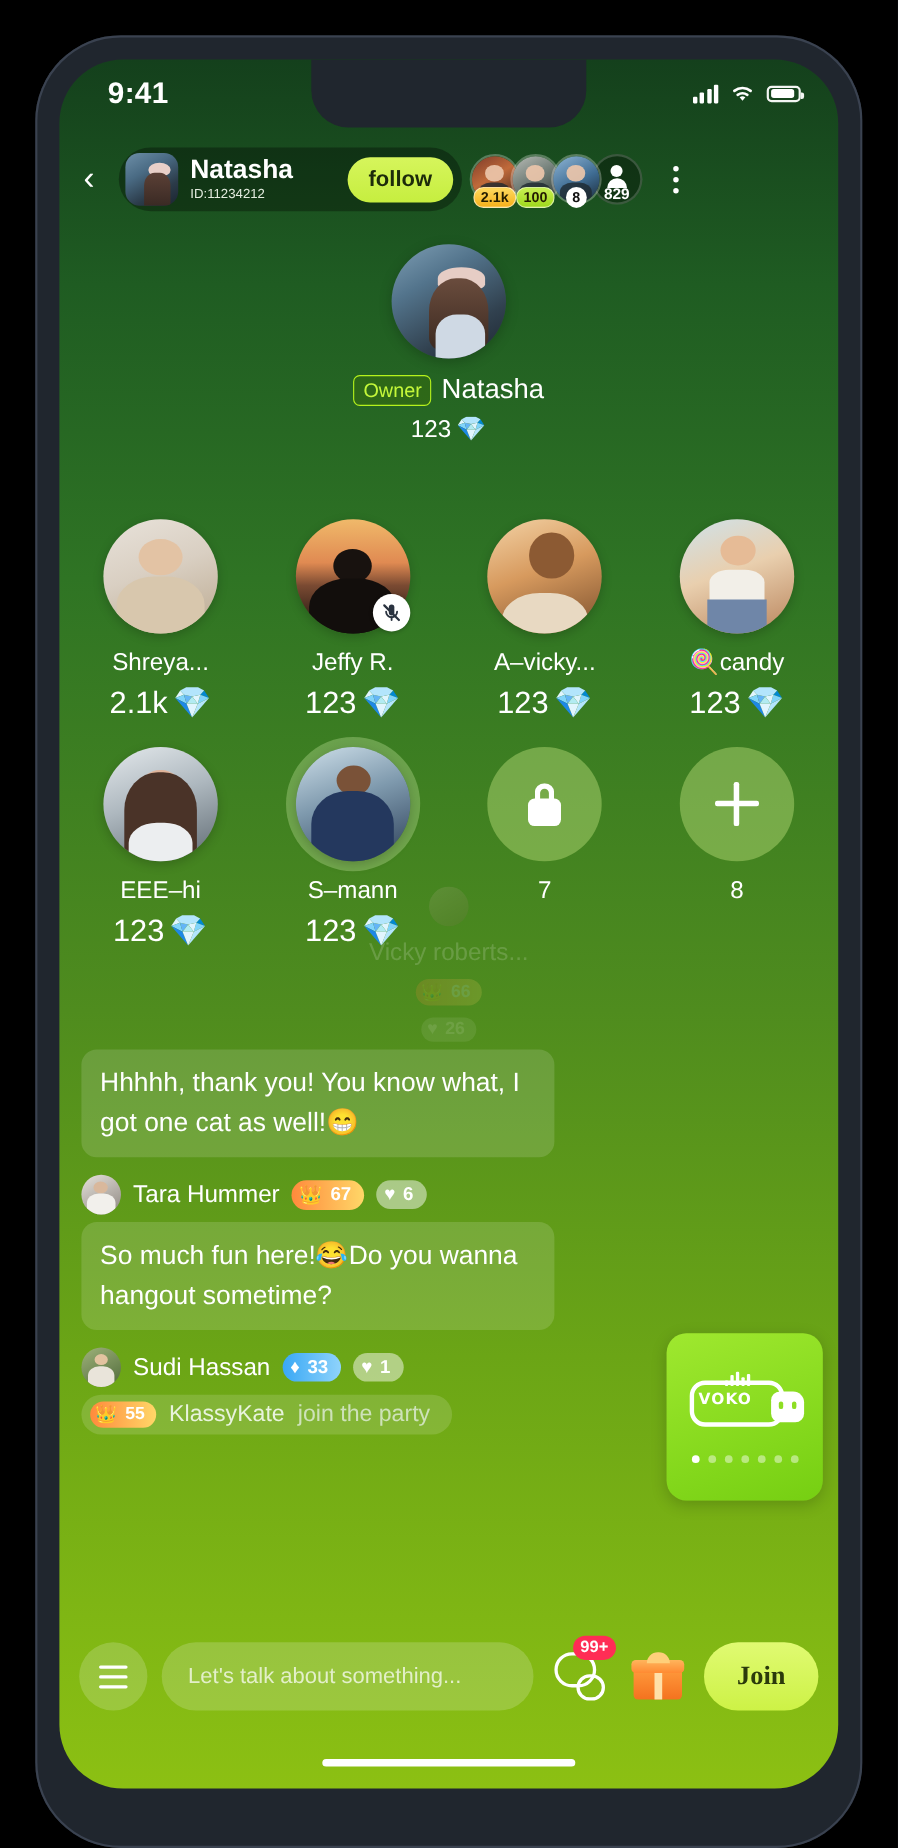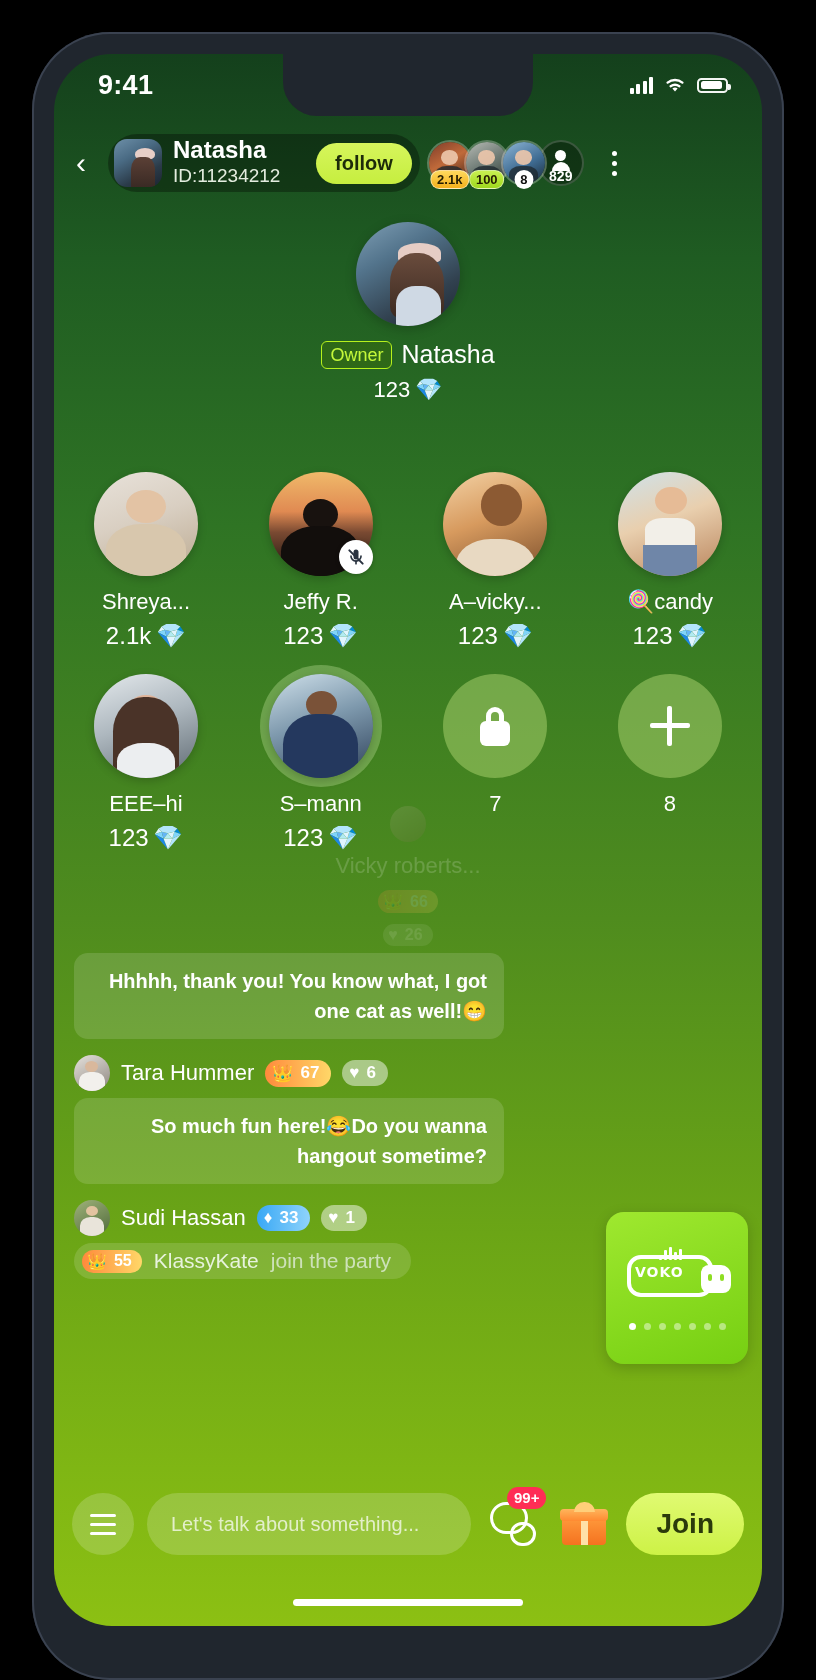--- a/index.html
+++ b/index.html
@@ -77,21 +77,21 @@
   }
   .host-ava {
     width: 48px; height: 48px; border-radius: 13px; overflow:hidden; flex:0 0 auto;
     background: linear-gradient(150deg,#6d8fa8 0%, #4a6b84 35%, #2b3b49 70%, #1b2430 100%);
     position: relative;
   }
   .host-ava::before{content:"";position:absolute;left:44%;top:18%;width:42%;height:26%;background:#e8cfc8;border-radius:50% 50% 40% 40%;}
   .host-ava::after{content:"";position:absolute;left:36%;top:38%;width:50%;height:62%;background:linear-gradient(180deg,#5b4036,#3a2a24);border-radius:40% 40% 0 0;}
   .host-meta { display:flex; flex-direction:column; justify-content:center; min-width:132px; }
   .host-name { color:#fff; font-size:24px; font-weight:700; line-height:1.1; }
-  .host-id   { color:#e3ecdf; font-size:19px; line-height:1.35; }
+  .host-id   { color:#e3ecdf; font-size:12px; line-height:1.35; }
   .follow-btn {
     background: linear-gradient(180deg,#d6f55c,#c6ee3f);
     color:#1d2b0a; font-size:20px; font-weight:600;
     border-radius: 22px; padding: 9px 19px; border:none;
     flex:0 0 auto;
   }
   .viewers { display:flex; align-items:center; margin-left:6px; }
   .vw {
     width:46px; height:46px; border-radius:50%; position:relative;
     margin-left:-9px; border:2px solid rgba(255,255,255,.28);
@@ -149,21 +149,21 @@
   .seat-row { display:flex; justify-content:space-between; }
   .seat-row + .seat-row { margin-top:24px; }
   .seat { width:140px; text-align:center; position:relative; }
   .seat-ava-wrap{ position:relative; width:104px; height:104px; margin:0 auto; }
   .seat-ava {
     width:104px;height:104px;border-radius:50%;overflow:hidden;position:relative;
     box-shadow: 0 3px 10px rgba(0,0,0,.2);
   }
   .seat-ring { box-shadow: 0 0 0 9px rgba(230,255,190,.28); border-radius:50%; }
   .seat-name{ margin-top:13px; color:#fff; font-size:22px; font-weight:500; white-space:nowrap; overflow:hidden; }
-  .seat-gems{ margin-top:7px; color:#fff; font-size:24px; }
+  .seat-gems{ margin-top:7px; color:#fff; font-size:28px; }
   .mic-off {
     position:absolute; right:0px; bottom:2px;
     width:34px;height:34px;border-radius:50%;background:#fff;
     display:flex;align-items:center;justify-content:center;
     box-shadow:0 1px 4px rgba(0,0,0,.25);
   }
   .seat-empty {
     width:104px;height:104px;border-radius:50%;margin:0 auto;
     background: rgba(195,228,128,.42);
     display:flex;align-items:center;justify-content:center;
@@ -192,24 +192,23 @@
   .chat-row{ display:flex; align-items:center; gap:11px; margin-bottom:7px; }
   .chat-ava{ width:36px;height:36px;border-radius:50%;flex:0 0 auto;overflow:hidden;position:relative }
   .chat-name{ color:#fff; font-size:22px; font-weight:500; }
   .pill{ display:inline-flex; align-items:center; gap:7px; border-radius:16px; padding:3px 12px 3px 7px; font-size:17px; font-weight:700; color:#fff; }
   .pill-crown{ background:linear-gradient(90deg,#ff8a3c,#ffd768); color:#fff; }
   .pill-gem{ background:linear-gradient(90deg,#39a8f5,#8fd3fb); color:#fff; }
   .pill-heart{ background:rgba(255,255,255,.48); color:#fff; }
   .bubble{
     background: rgba(255,255,255,.14);
     border-radius: 14px; padding: 13px 17px;
-    color:#fff; font-size:20px; line-height:1.5;
+    color:#fff; font-size:24px; line-height:1.5;
     max-width: 430px; margin-bottom: 16px;
-    font-weight: 700;
-    text-align: right;
+    font-weight: 400;
   }
   .faded{ opacity:.17;flex-direction:column; }
   .sysline{
     display:inline-flex; align-items:center; gap:12px;
     background: rgba(255,255,255,.14); border-radius:18px;
     padding:6px 20px 6px 8px;
   }
   .sysline .nm{ color:#e8f3dd; font-size:21px; }
   .sysline .ac{ color:#dbead0; font-size:21px; opacity:.85; }
   .pill-sm{ font-size:16px; padding:2px 10px 2px 5px; border-radius:14px; }
@@ -278,23 +277,24 @@
     border-radius:12px; padding:2px 7px; line-height:1.2;
   }
   .gift-ico{ position:relative;width:44px;height:42px }
   .gift-ico .box{position:absolute;left:0;bottom:0;width:44px;height:28px;background:linear-gradient(180deg,#ff9a3c,#f4721f);border-radius:4px}
   .gift-ico .lid{position:absolute;left:-2px;top:6px;width:48px;height:12px;background:linear-gradient(180deg,#ffb55c,#ff8a32);border-radius:4px}
   .gift-ico .rib{position:absolute;left:19px;top:6px;width:7px;height:36px;background:#ffe0a8}
   .gift-ico .bow{position:absolute;left:12px;top:-1px;width:21px;height:10px;background:#ffcf7a;border-radius:10px 10px 0 0}
   .join-btn{
     flex:0 0 auto; height:62px; border-radius:31px; padding:0 30px;
     background:linear-gradient(180deg,#e0fa72,#cdf246);
-    color:#2b3a0b; font-size:28px; font-weight:700;
+    color:#2b3a0b; font-size:24px; font-weight:700;
     display:flex;align-items:center;justify-content:center;
     border:none;
+    font-family:Liberation Serif, serif;
   }
 
   .home-indicator{
     position:absolute;left:50%;transform:translateX(-50%);bottom:20px;
     width:230px;height:7px;border-radius:4px;background:#fff;z-index:30;
   }
 </style>
 </head>
 <body>
 

